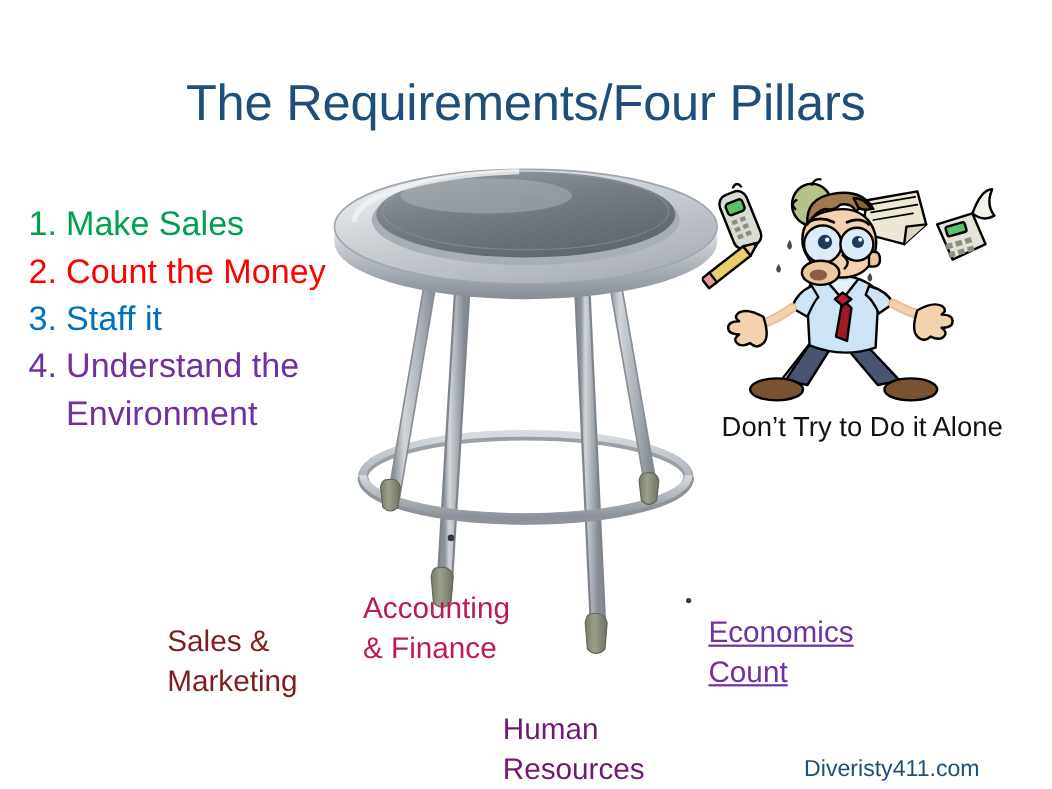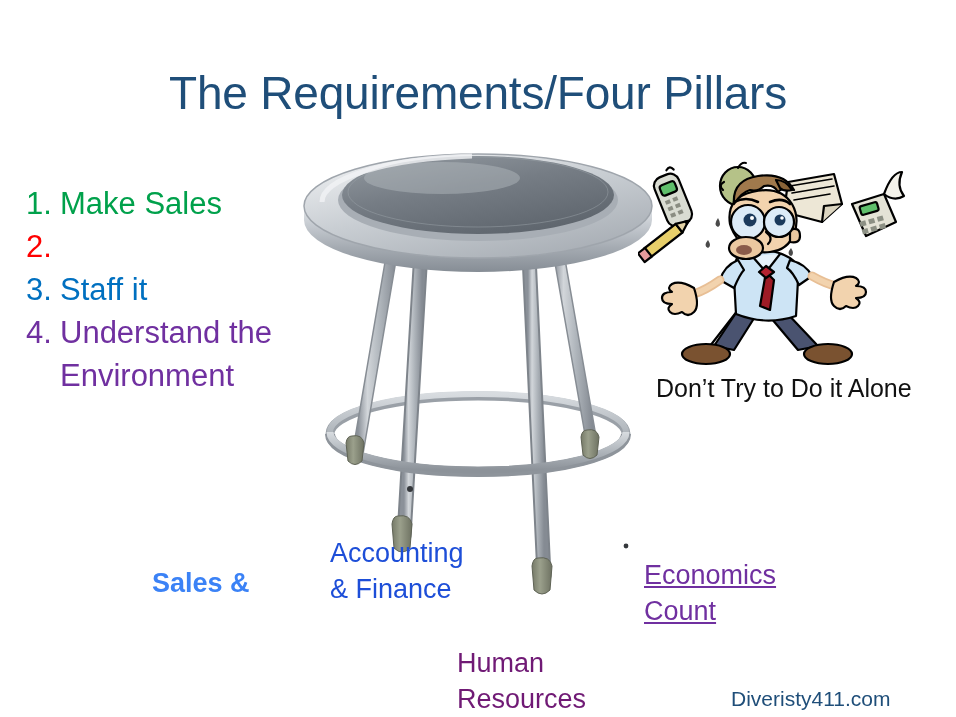--- a/index.html
+++ b/index.html
@@ -121,20 +121,21 @@
 
   <div id="req-list">
 
     <div class="req-item" style="color:#00A14B;">
       <span class="req-num">1.</span>
       <span class="req-text">Make Sales</span>
     </div>
 
     <div class="req-item" style="color:#FF0000;">
       <span class="req-num">2.</span>
+      <span class="req-text">Count the Money</span>
     </div>
 
     <div class="req-item" style="color:#0070C0;">
       <span class="req-num">3.</span>
       <span class="req-text">Staff it</span>
     </div>
 
     <div class="req-item" style="color:#7030A0;">
       <span class="req-num">4.</span>
       <span class="req-text">
@@ -342,25 +343,26 @@
         <ellipse cx="108" cy="88" rx="17" ry="11" fill="#EBC8A0"></ellipse>
         <ellipse cx="106" cy="90" rx="8" ry="5" fill="#8A5B4A" stroke="none"></ellipse>
 
         <path d="M128,72 q8,6 2,12" fill="none" stroke-width="2.2"></path>
       </g>
     </svg>
   </div>
 
   <div id="cartoon-caption">Don’t Try to Do it Alone</div>
 
-  <div class="leg-label" id="label-sales" style="color:#3b82f6;font-weight:bold;">
+  <div class="leg-label" id="label-sales" style="color:#7f1d1d;">
     <span>Sales &amp;</span>
-  </div>
-
-  <div class="leg-label" id="label-accounting" style="color:#1d4ed8;">
+    <span class="l2">Marketing</span>
+  </div>
+
+  <div class="leg-label" id="label-accounting" style="color:#be185d;">
     <span>Accounting</span>
     <span class="l2">&amp; Finance</span>
   </div>
 
   <div class="leg-label" id="label-hr" style="color:#701a75;">
     <span>Human</span>
     <span class="l2">Resources</span>
   </div>
 
   <div class="leg-label" id="label-economics" style="color:#7030A0;text-decoration:underline;">

